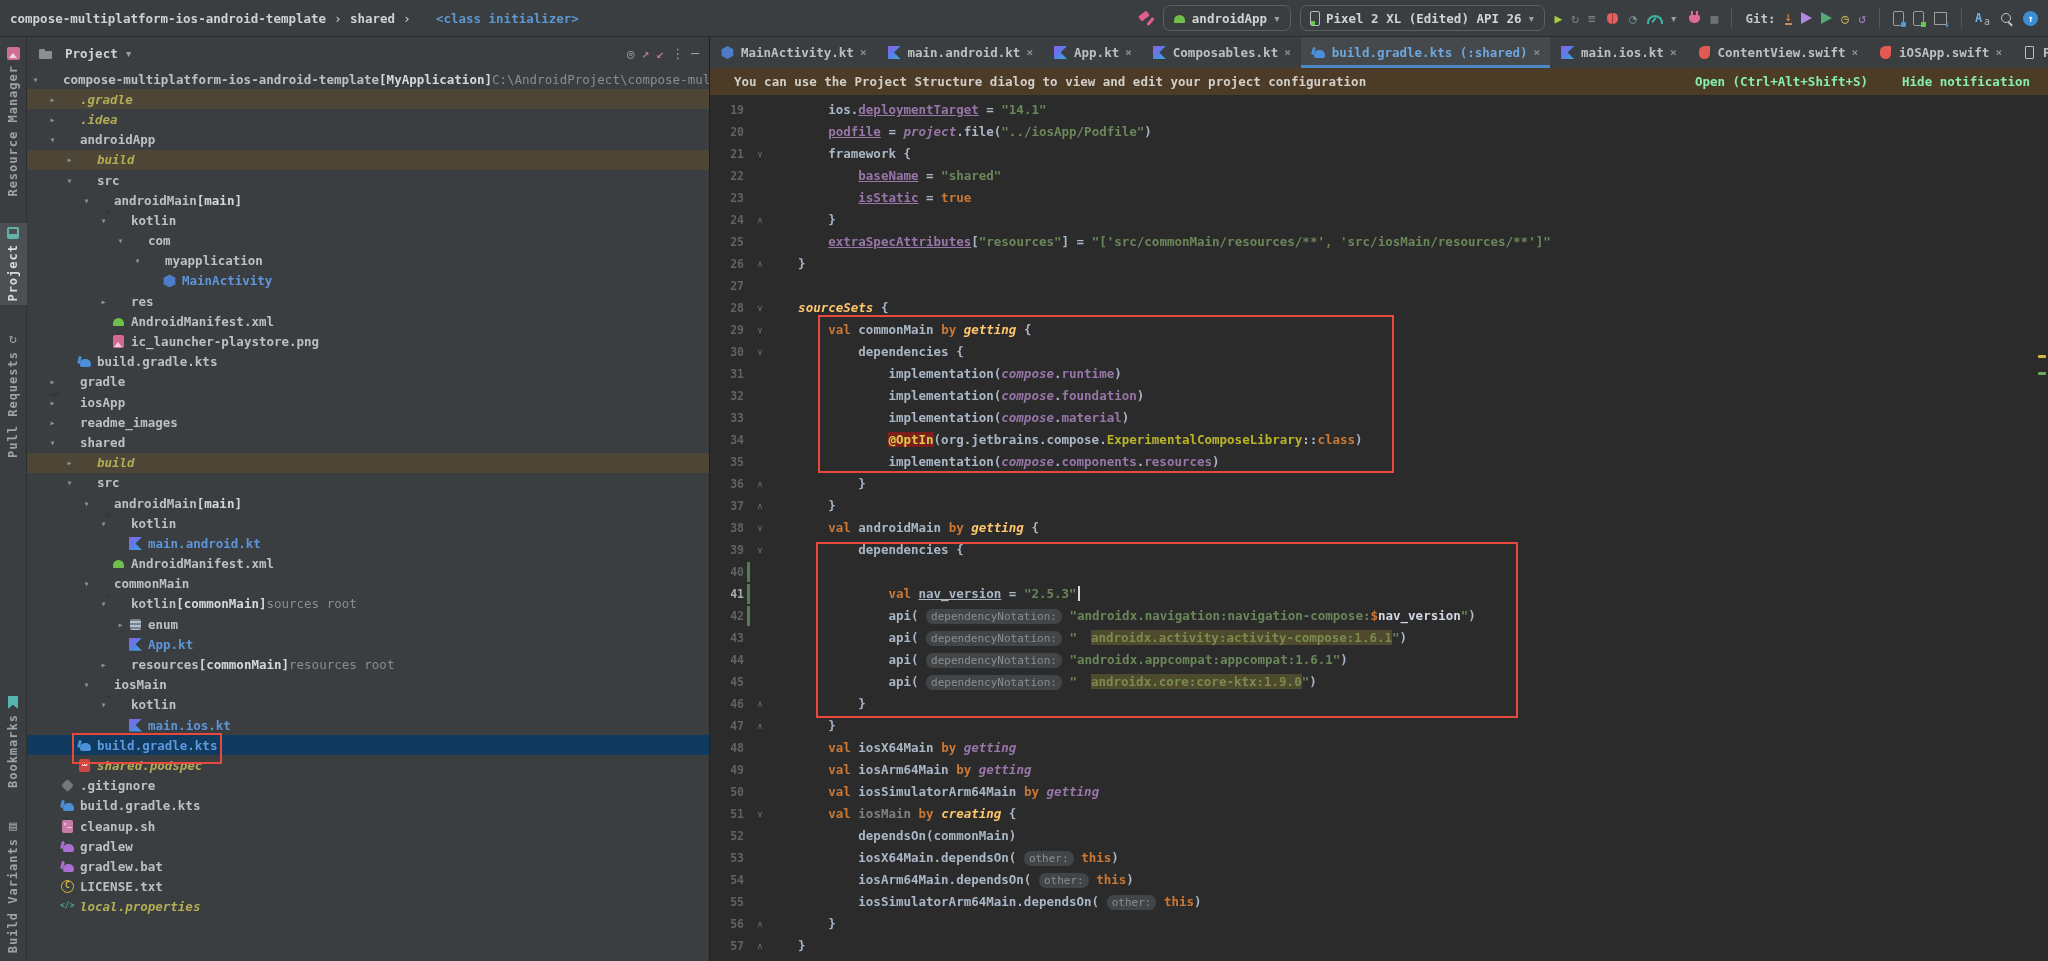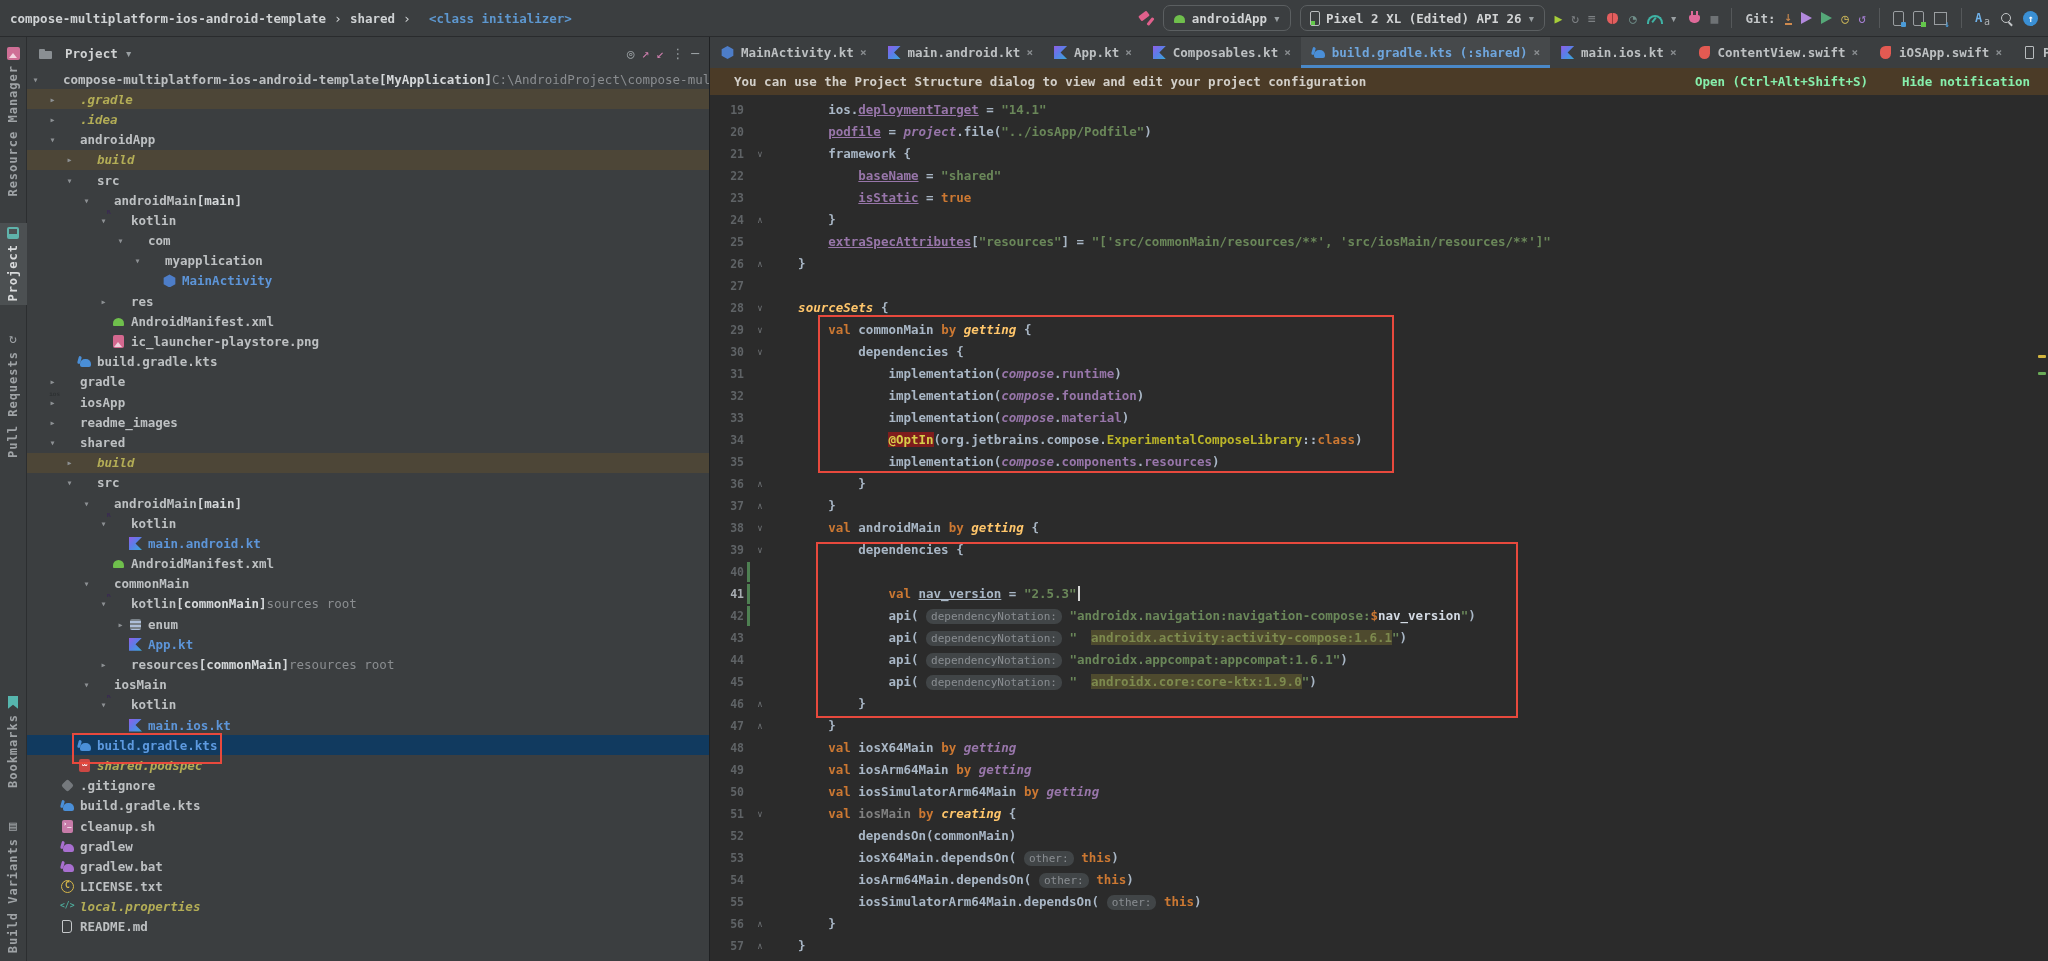--- a/index.html
+++ b/index.html
@@ -6,21 +6,21 @@
   html,body { background:#1e1f21; }
   body { font-family:"DejaVu Sans Mono", monospace; }
   #root { position:relative; width:2048px; height:961px; background:#2b2b2b; overflow:hidden;
           font-family:"DejaVu Sans Mono", monospace; }
 
   
   #toolbar { height:37px; background:#3b3e40; border-bottom:1px solid #292b2d;
              display:flex; align-items:center; justify-content:space-between; padding:0 10px; }
   #breadcrumb { display:flex; align-items:center; font-size:12.5px; font-weight:700; color:#cfd2d4; }
   #breadcrumb .sep { margin:0 8px; font-weight:400; }
-  #breadcrumb .crumb-blue { color:#5d97cf; font-weight:700; margin-left:10px; }
+  #breadcrumb .crumb-blue { color:#5d97cf; font-weight:700; margin-left:17px; }
   .tb-right { display:flex; align-items:center; gap:9px; }
   .g { display:inline-block; text-align:center; font-size:13px; line-height:15px; }
   .pill { display:flex; align-items:center; gap:6px; border:1px solid #5b5f61; border-radius:7px;
           height:26px; padding:0 9px; color:#d2d4d5; font-size:12.5px; font-weight:700; }
   .vsep { width:1px; height:20px; background:#55585a; margin:0 4px; }
   .tblabel { color:#c3c6c8; font-size:12.5px; font-weight:700; }
 
   
   .csico { position:relative; display:inline-block; width:15px; height:15px; }
   .build-icon::before { content:""; position:absolute; left:0; top:2px; width:10px; height:6px;
@@ -599,27 +599,20 @@
             </span>
             <span class="tlabel ">LICENSE.txt</span>
           </div>
           <div class="trow" style="padding-left: 19px;">
             <span class="chev"></span>
             <span class="ic code-file">
               <i></i>
             </span>
             <span class="tlabel olive">local.properties</span>
           </div>
-          <div class="trow" style="padding-left: 19px;">
-            <span class="chev"></span>
-            <span class="ic readme-file">
-              <i></i>
-            </span>
-            <span class="tlabel ">README.md</span>
-          </div>
         </div>
     </div>
 
     <div id="editor">
       <div id="tabbar">
           <div class="tab">
             <span class="ic kotlin-class">
               <i></i>
             </span>
             <span class="tab-label">MainActivity.kt</span>

